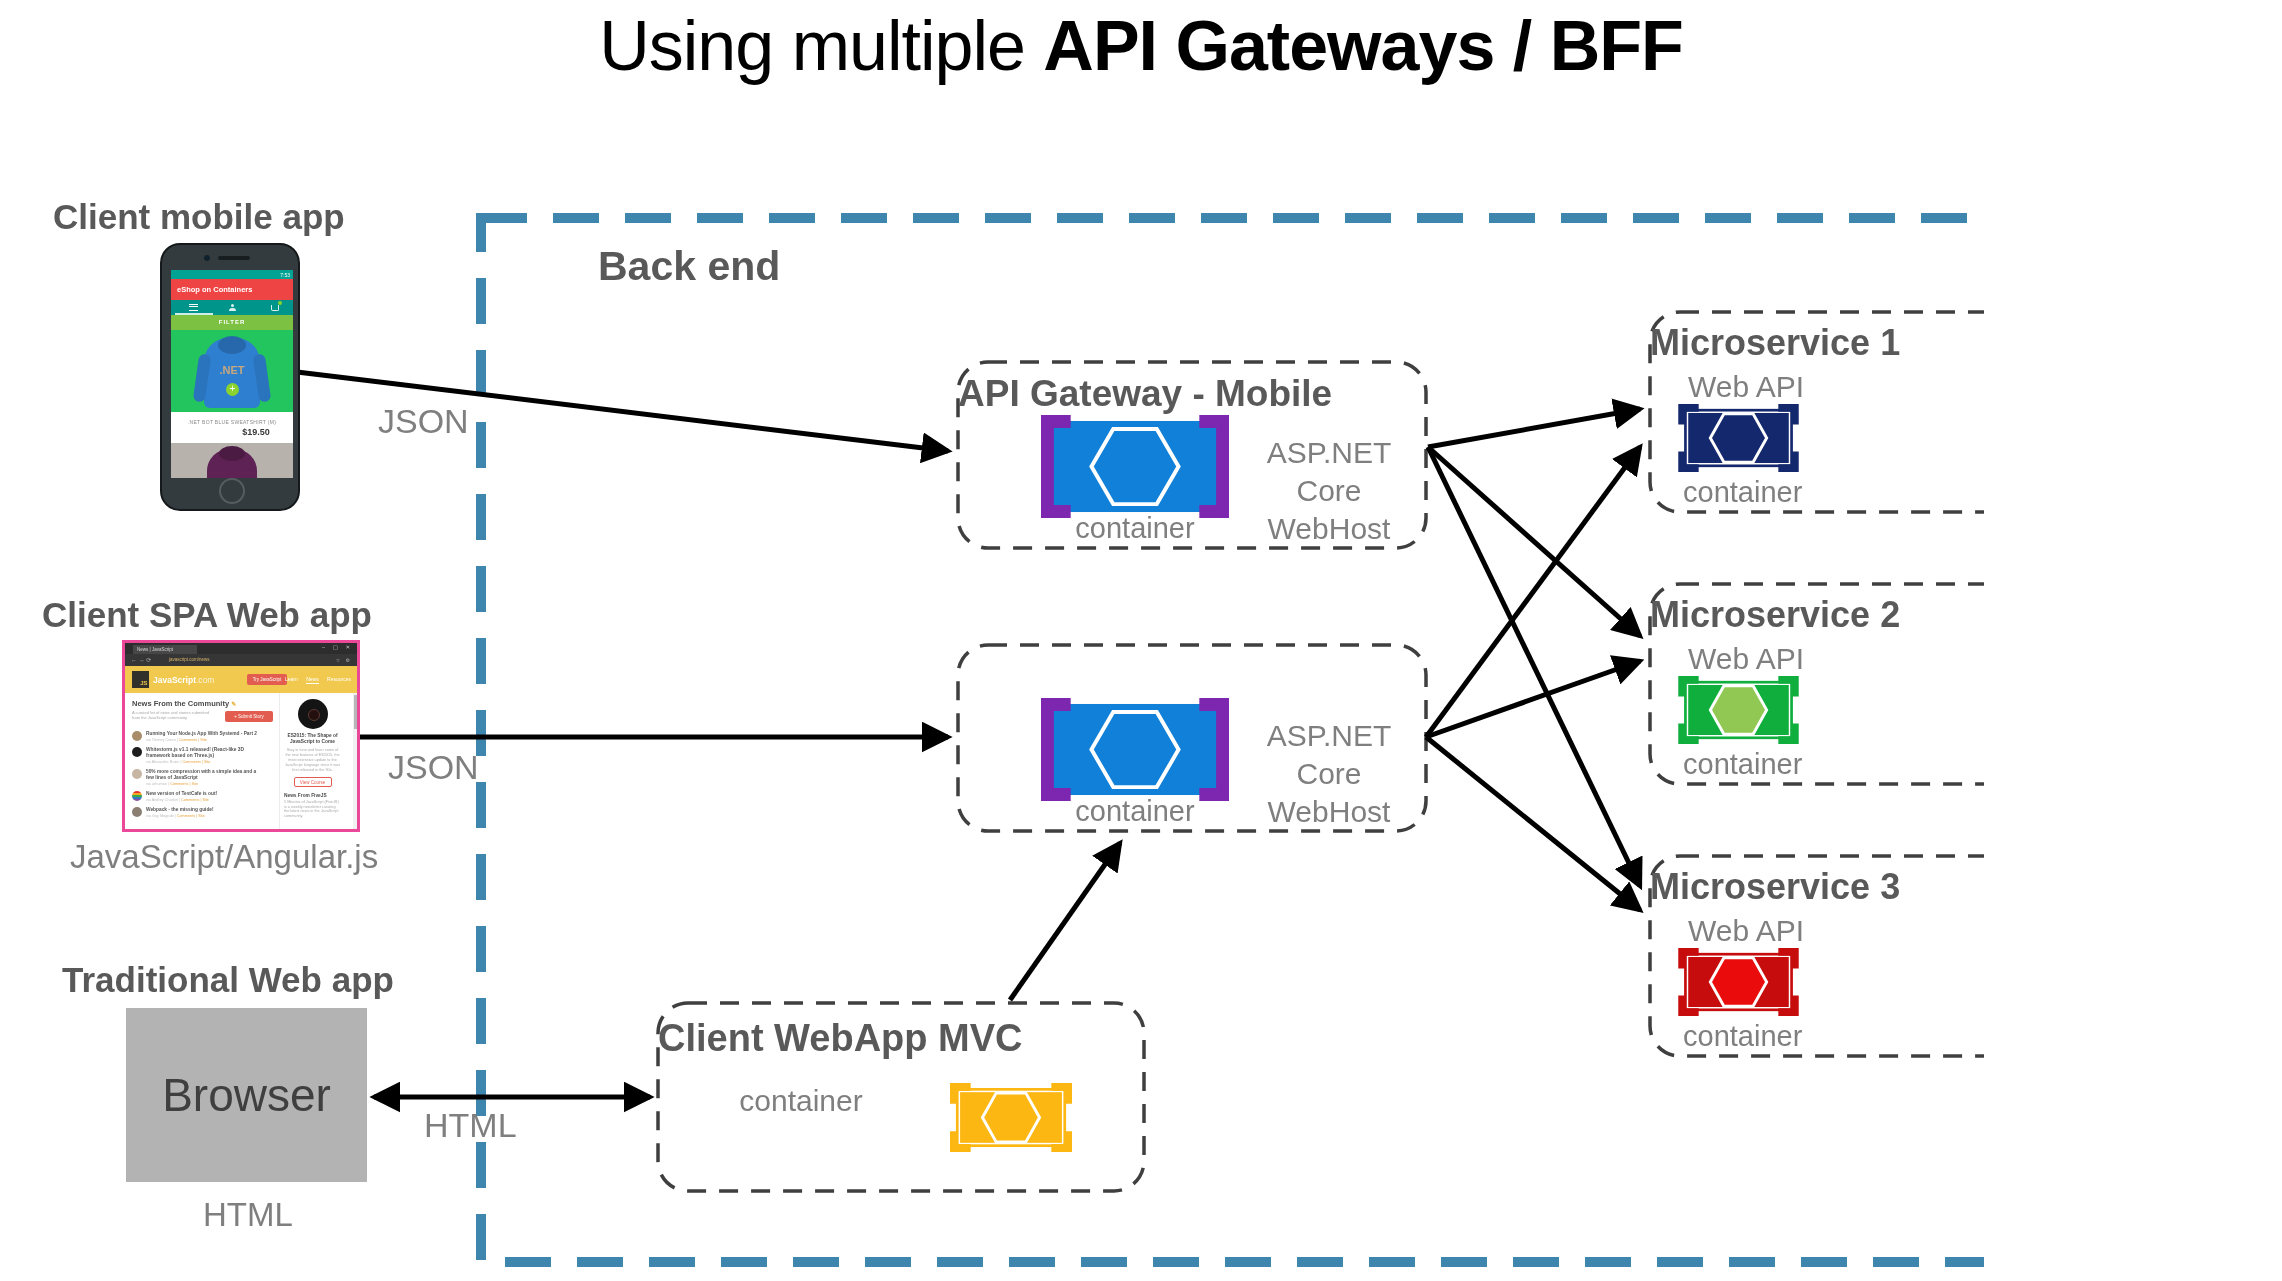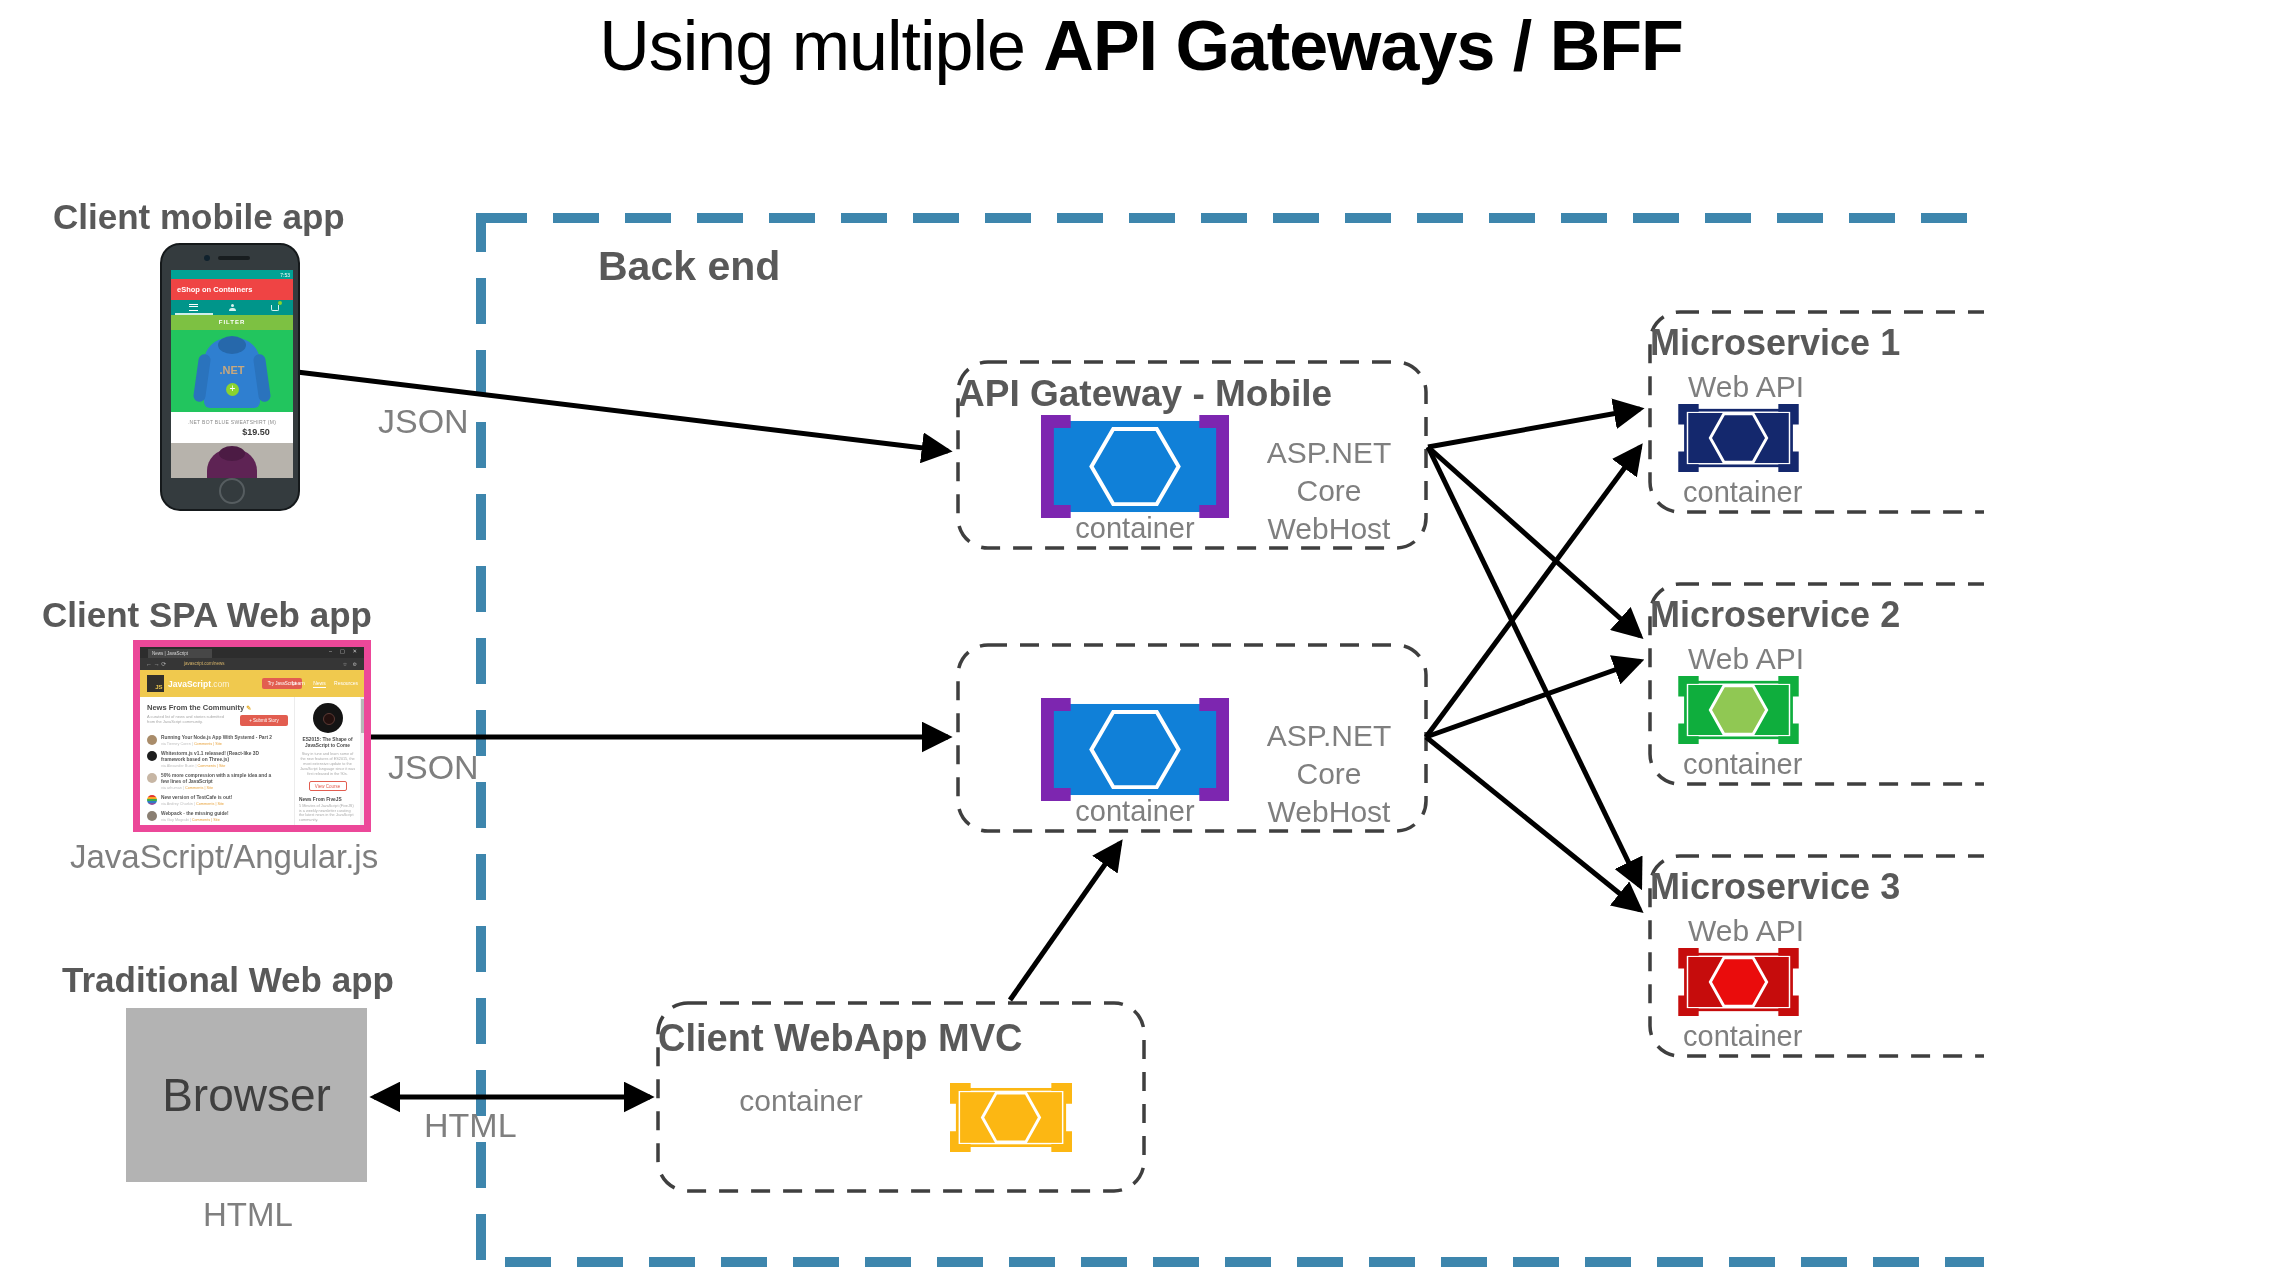--- a/index.html
+++ b/index.html
@@ -67,21 +67,21 @@
              color:#fff; font-size:10px; line-height:12px; text-align:center; z-index:2; }
   .ph-info { height:31px; background:#fff; text-align:center; padding-top:7px; }
   .ph-name { font-size:5px; color:#8a8a8a; letter-spacing:.3px; }
   .ph-price { font-size:9px; font-weight:bold; color:#3a3a3a; margin-top:2px;margin-left:48px; }
   .ph-prod2 { height:35px; background:#b7b3ac; position:relative; overflow:hidden; }
   .ph-hoodie2 { position:absolute; left:36px; top:6px; width:50px; height:40px; background:#5e2354; border-radius:22px 22px 0 0; }
   .ph-hood2 { position:absolute; left:12px; top:-3px; width:26px; height:15px; background:#4c1b44; border-radius:50%; }
   .ph-home { position:absolute; left:57px; bottom:5px; width:26px; height:26px; border:2px solid #565d60; border-radius:50%; }
 
   
-  .spa { left:133px; top:640px; width:238px; height:192px; border:7px solid #ec4899; background:#fff; overflow:hidden; }
+  .spa { left:122px; top:640px; width:238px; height:192px; border:3px solid #ec4899; background:#fff; overflow:hidden; }
   .spa-titlebar { height:11px; background:#2d2d2d; position:relative; }
   .spa-tab { position:absolute; left:8px; top:2px; width:64px; height:9px; background:#474747; color:#d8d8d8; font-size:4.5px; padding:2px 0 0 4px; white-space:nowrap; overflow:hidden; }
   .spa-winctl { position:absolute; right:4px; top:1px; color:#c4c4c4; font-size:5.5px; letter-spacing:3px; }
   .spa-addrbar { height:12px; background:#363636; color:#b5b5b5; font-size:6px; padding:2px 0 0 6px; position:relative; }
   .spa-url { position:absolute; left:44px; top:3px; color:#d7b469; font-size:4.5px; }
   .spa-addricons { position:absolute; right:5px; top:2.5px; font-size:5px; color:#b5b5b5; letter-spacing:2px; }
   .spa-header { height:27px; background:#f0c94e; position:relative; }
   .spa-logo { position:absolute; left:7px; top:5px; width:17px; height:17px; background:#32302b; color:#f0c94e; font-size:6px; font-weight:bold; text-align:right; padding:9px 1.5px 0 0; }
   .spa-brand { position:absolute; left:28px; top:9px; color:#fff; font-weight:bold; font-size:8.5px; }
   .spa-brand .tld { font-weight:normal; color:rgba(255,255,255,.8); }

